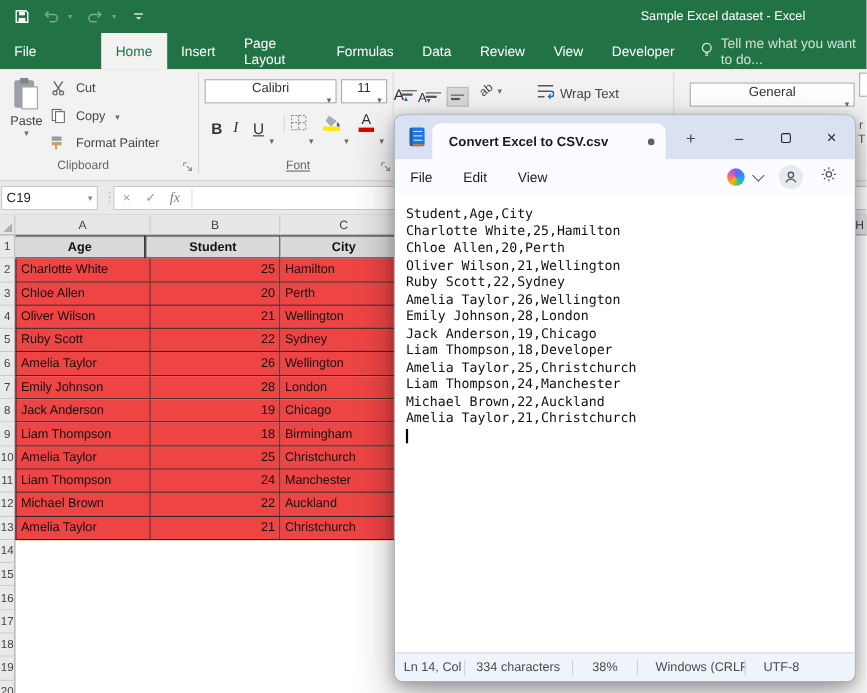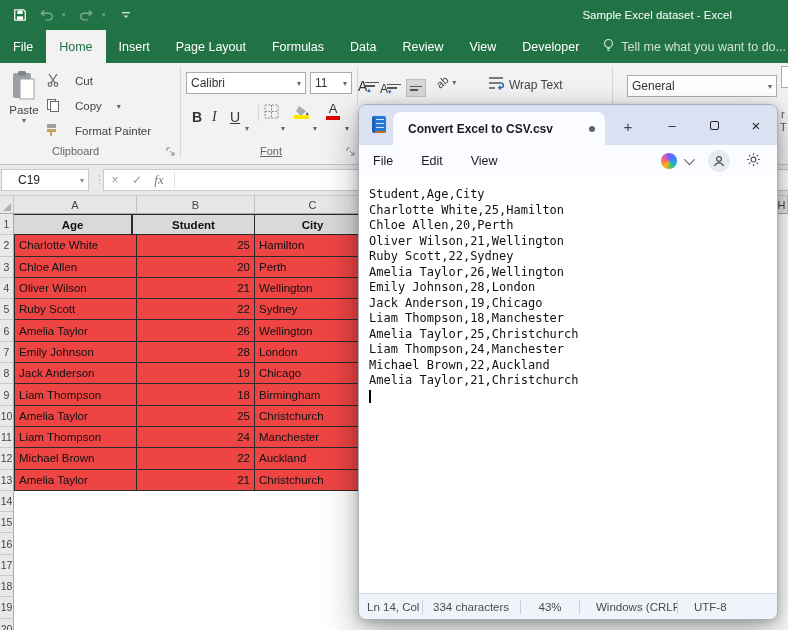--- a/index.html
+++ b/index.html
@@ -14,57 +14,57 @@
   .qat .btn { display:flex; align-items:center; justify-content:center; width:20px; height:20px; }
   .qat svg { display:block; }
   .qat .mini-caret { font-size:7px; color:#7fa893; width:8px; }
   .xl-title { position:absolute; right:56px; top:0; height:30px; line-height:30px;
               color:#ffffff; font-size:11.5px; }
 
   
   .xl-tabs { position:absolute; left:0; top:30px; width:788px; height:33px; background:#217346;
              display:flex; align-items:stretch; }
   .xl-tab { color:#fff; font-size:12.5px; padding:0 13px; display:flex; align-items:center; cursor:default; }
-  .xl-tab.active { background:#f2f2f2; color:#217346; }
+  .xl-tab.active { background:#f2f2f2; color:#217346;margin-left:46px; }
   .tellme { display:flex; align-items:center; gap:6px; color:#cfe0d6; font-size:12.5px; padding-left:10px; }
 
   
   .ribbon { position:absolute; left:0; top:63px; width:788px; height:102px; background:#f2f2f2;
             border-bottom:1px solid #c6c6c6; }
   .rib-sep { position:absolute; top:3px; width:1px; height:92px; background:#d7d7d7; }
   .rib-sep.short { height:40px; }
   .grp-label { position:absolute; font-size:11px; color:#666; }
   .launcher { position:absolute; width:10px; height:10px; }
   .launcher svg { display:block; }
 
   .paste-btn { position:absolute; left:4px; top:7px; width:40px; height:72px; display:flex;
                flex-direction:column; align-items:center; font-size:11.5px; color:#444; }
-  .small-cmd { position:absolute; left:46px; height:20px; display:flex; align-items:center; gap:15px;
+  .small-cmd { position:absolute; left:46px; height:20px; display:flex; align-items:center; gap:9px;
                font-size:11.5px; color:#444; }
   .combo { position:absolute; background:#fff; border:1px solid #ababab; height:22px;
-           display:flex; align-items:center; font-size:12px; color:#333; padding:0 4px; }
+           display:flex; align-items:center; font-size:12px; color:#333; padding:0 4px;flex-direction:column; }
   .combo .caret { margin-left:auto; font-size:8px; color:#666; }
   .fbtn { position:absolute; display:flex; align-items:flex-end; font-size:14px; color:#333; height:22px; }
   .caret-sm { font-size:8px; color:#666; }
   .ualine { position:absolute; height:4px; }
 
   .align-btn { position:absolute; width:20px; height:18px; display:flex; flex-direction:column;
                justify-content:center; gap:2px; padding:3px; }
   .align-btn.sel { background:#d8d8d8; border:1px solid #bdbdbd; }
   .align-btn i { display:block; height:1.5px; background:#555; }
   .wrap-lbl { position:absolute; font-size:12px; color:#444; }
   .frag { position:absolute; font-size:11px; color:#555; }
   .frag-box { position:absolute; background:#fff; border:1px solid #ababab; }
 
   
   .fbar { position:absolute; left:0; top:165px; width:788px; height:31px; background:#eaeaea;
           border-bottom:1px solid #c9c9c9; }
   .namebox { position:absolute; left:1px; top:4px; width:88px; height:22px; background:#fff;
              border:1px solid #c8c8c8; font-size:12px; color:#222; display:flex; align-items:center;
-             padding-left:16px; }
+             padding-left:4px; }
   .namebox .caret { margin-left:auto; margin-right:4px; font-size:8px; color:#888; }
   .fbar .dots { position:absolute; left:94px; top:8px; color:#b5b5b5; font-size:11px; letter-spacing:1px; }
   .fwrap { position:absolute; left:103px; top:4px; right:0; height:22px; background:#fff;
            border:1px solid #c8c8c8; border-right:none; display:flex; align-items:center; }
   .fico { width:22px; text-align:center; color:#9a9a9a; font-size:12px; }
   .fico.fx { font-family:"Liberation Serif", serif; font-style:italic; color:#7a7a7a; font-size:13px; }
   .fdiv { width:1px; height:16px; background:#e0e0e0; margin:0 4px; }
 
   
   .grid { position:absolute; left:0; top:196px; width:788px; bottom:0; background:#fff; }
@@ -518,33 +518,33 @@
     </div>
     <div class="np-text">
       <div class="ln">Student,Age,City</div>
       <div class="ln">Charlotte White,25,Hamilton</div>
       <div class="ln">Chloe Allen,20,Perth</div>
       <div class="ln">Oliver Wilson,21,Wellington</div>
       <div class="ln">Ruby Scott,22,Sydney</div>
       <div class="ln">Amelia Taylor,26,Wellington</div>
       <div class="ln">Emily Johnson,28,London</div>
       <div class="ln">Jack Anderson,19,Chicago</div>
-      <div class="ln">Liam Thompson,18,Manchester</div>
+      <div class="ln">Liam Thompson,18,Developer</div>
       <div class="ln">Amelia Taylor,25,Christchurch</div>
       <div class="ln">Liam Thompson,24,Manchester</div>
       <div class="ln">Michael Brown,22,Auckland</div>
       <div class="ln">Amelia Taylor,21,Christchurch</div>
       <div class="np-caret"></div>
     </div>
     <div class="np-status">
       <span class="seg s1">Ln 14, Col 1</span>
       <span class="ssep"></span>
       <span class="seg s2">334 characters</span>
       <span class="ssep"></span>
-      <span class="seg s3">43%</span>
+      <span class="seg s3">38%</span>
       <span class="ssep"></span>
       <span class="seg s4">Windows (CRLF</span>
       <span class="ssep"></span>
       <span class="seg s5">UTF-8</span>
     </div>
   </div>
 
 </div>
 
 </body></html>

